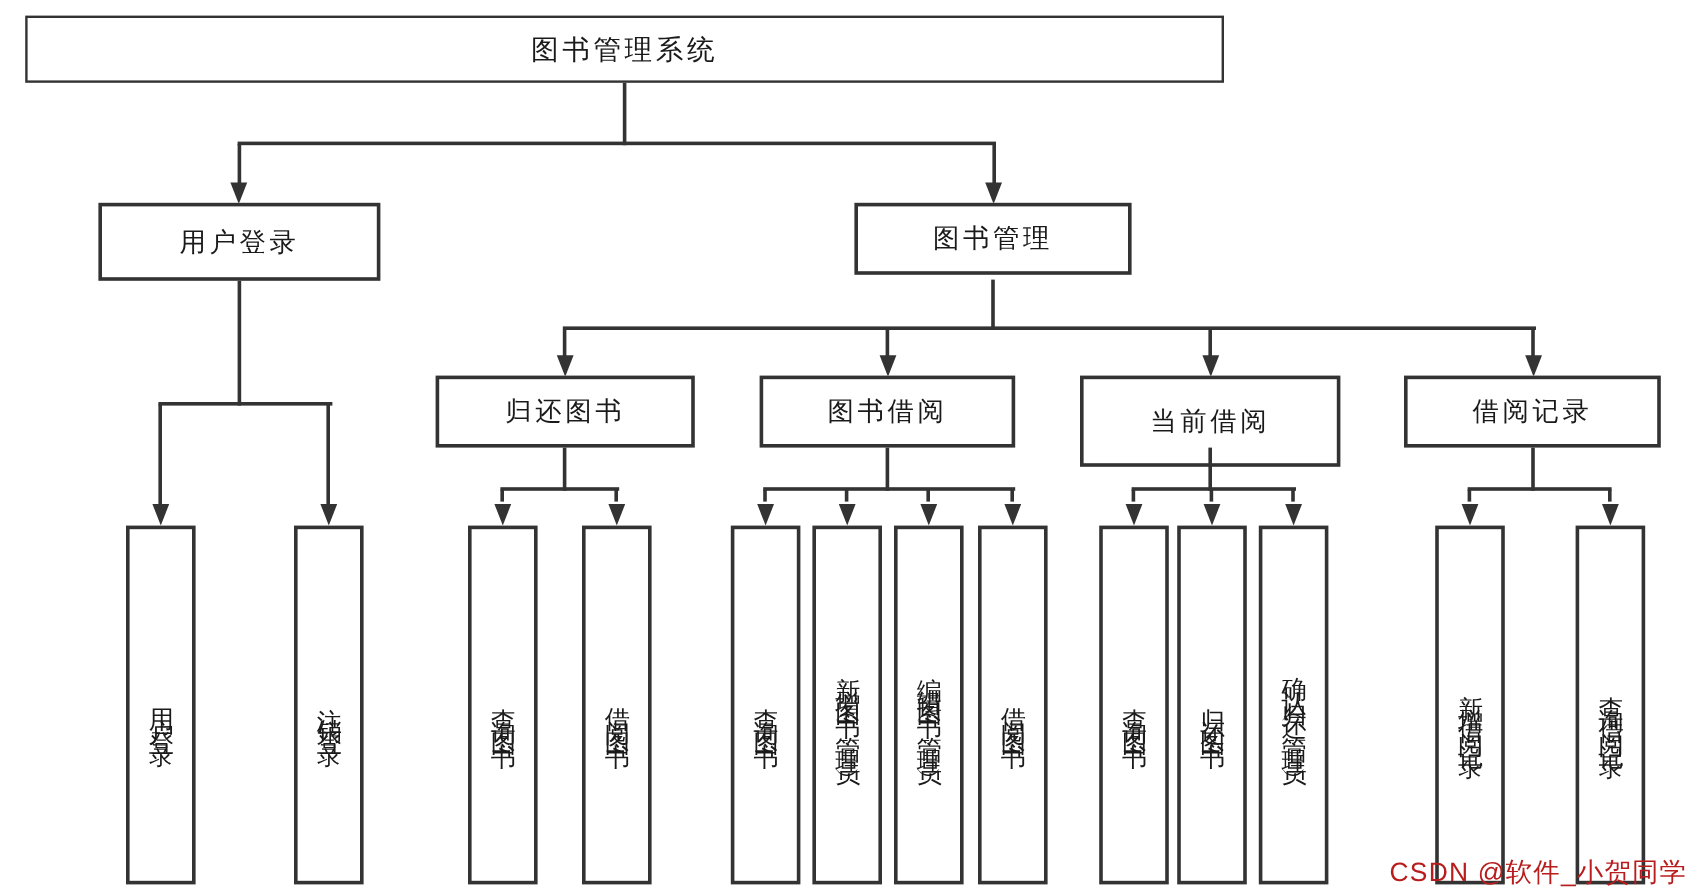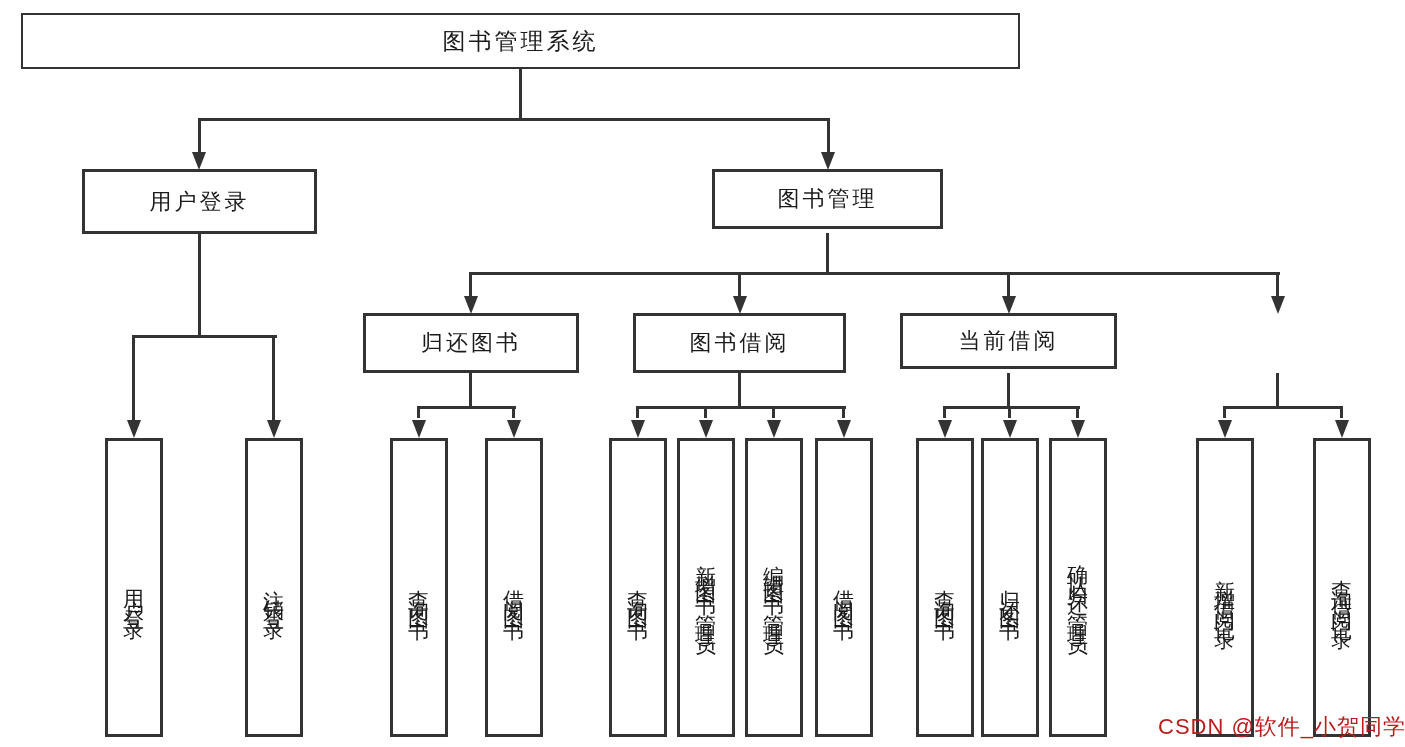--- a/index.html
+++ b/index.html
@@ -110,22 +110,25 @@
   <div class="ar" style="left:733px;top:296px;"></div>
   <div class="ar" style="left:1002px;top:296px;"></div>
   <div class="ar" style="left:1271px;top:296px;"></div>
 
   <div class="box" style="left:363px;top:313px;width:216px;height:60px;">
     <span class="hlabel">归还图书</span>
   </div>
   <div class="box" style="left:633px;top:313px;width:213px;height:60px;">
     <span class="hlabel">图书借阅</span>
   </div>
-  <div class="box" style="left:900px;top:313px;width:217px;height:56px;align-items:center;">
+  <div class="box" style="left:900px;top:313px;width:217px;height:76px;align-items:center;">
     <span class="hlabel">当前借阅</span>
+  </div>
+  <div class="box" style="left:1170px;top:313px;width:214px;height:60px;">
+    <span class="hlabel">借阅记录</span>
   </div>
 
   <div class="vl" style="left:469px;top:373px;height:36px;"></div>
   <div class="hl" style="left:417px;top:406px;width:99px;"></div>
   <div class="vl" style="left:417px;top:408px;height:10px;"></div>
   <div class="vl" style="left:512px;top:408px;height:10px;"></div>
   <div class="ar" style="left:412px;top:420px;"></div>
   <div class="ar" style="left:507px;top:420px;"></div>
 
   <div class="vl" style="left:738px;top:373px;height:36px;"></div>

